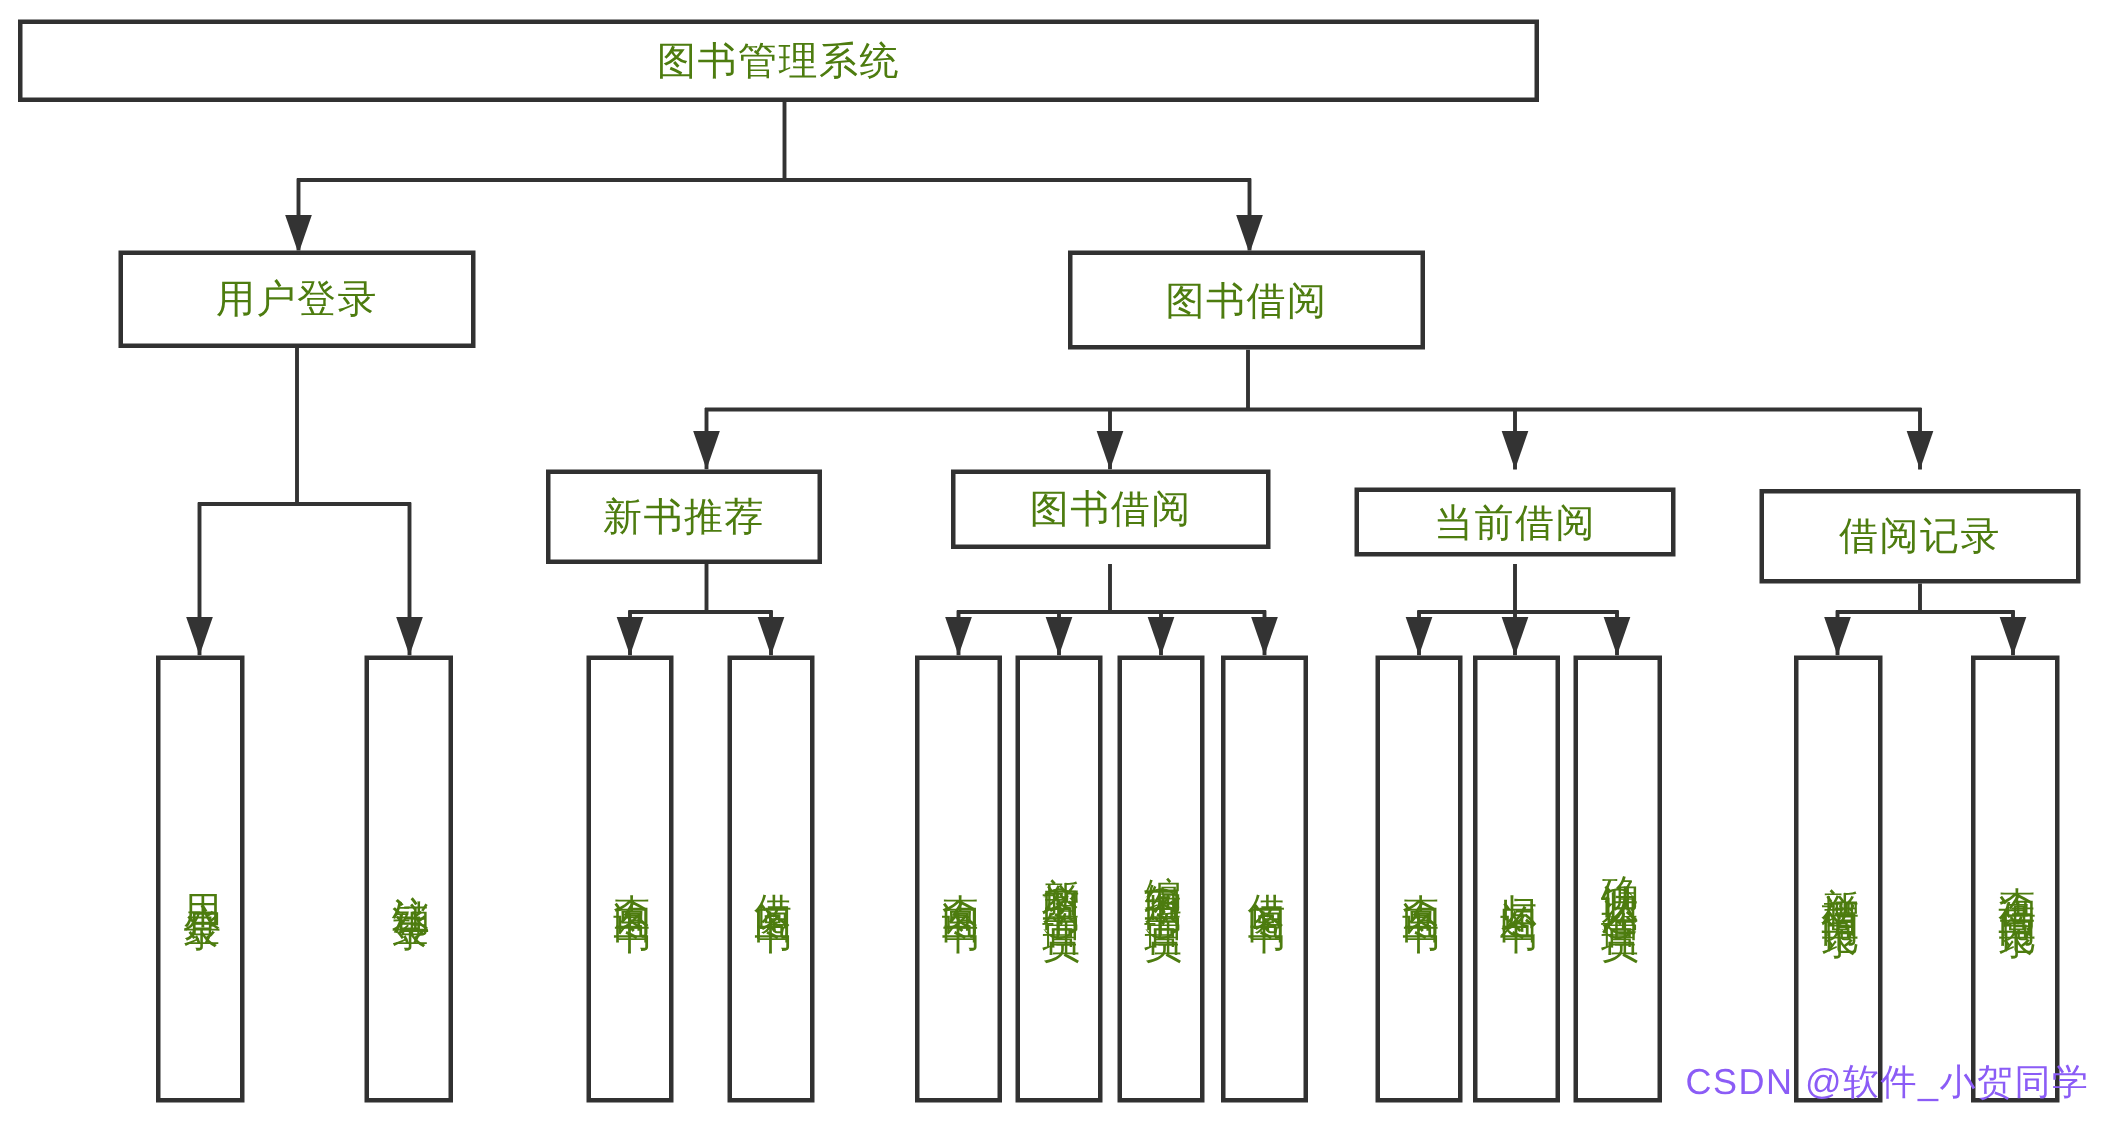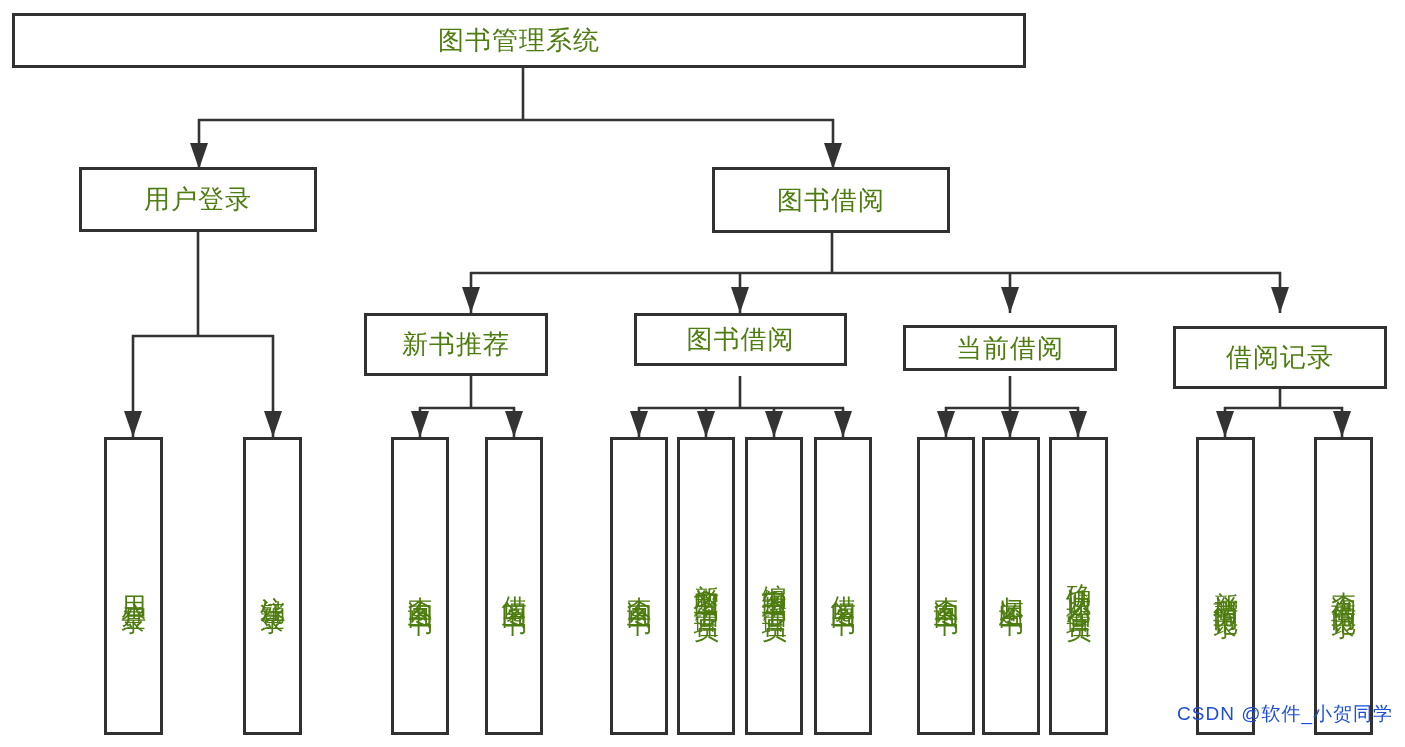--- a/index.html
+++ b/index.html
@@ -59,24 +59,24 @@
   #leaf-c3 { left: 745px;  width: 58px; }
   #leaf-c4 { left: 814px;  width: 58px; }
   #leaf-d1 { left: 917px;  width: 58px; }
   #leaf-d2 { left: 982px;  width: 58px; }
   #leaf-d3 { left: 1049px; width: 59px; }
   #leaf-e1 { left: 1196px; width: 59px; }
   #leaf-e2 { left: 1314px; width: 59px; }
   .watermark {
     position: absolute;
     right: 12px;
-    bottom: 20px;
-    font-size: 19px;
+    bottom: 10px;
+    font-size: 24px;
     letter-spacing: 1px;
-    color: #1d4ed8;
+    color: #8b5cf6;
   }
 </style>
 </head>
 <body>
 
 <div class="canvas">
 
   <svg class="connectors" viewBox="0 0 1405 747" xmlns="http://www.w3.org/2000/svg">
     <defs>
       <marker id="arr" markerUnits="userSpaceOnUse" markerWidth="28" markerHeight="20" refX="26" refY="9" orient="auto">

